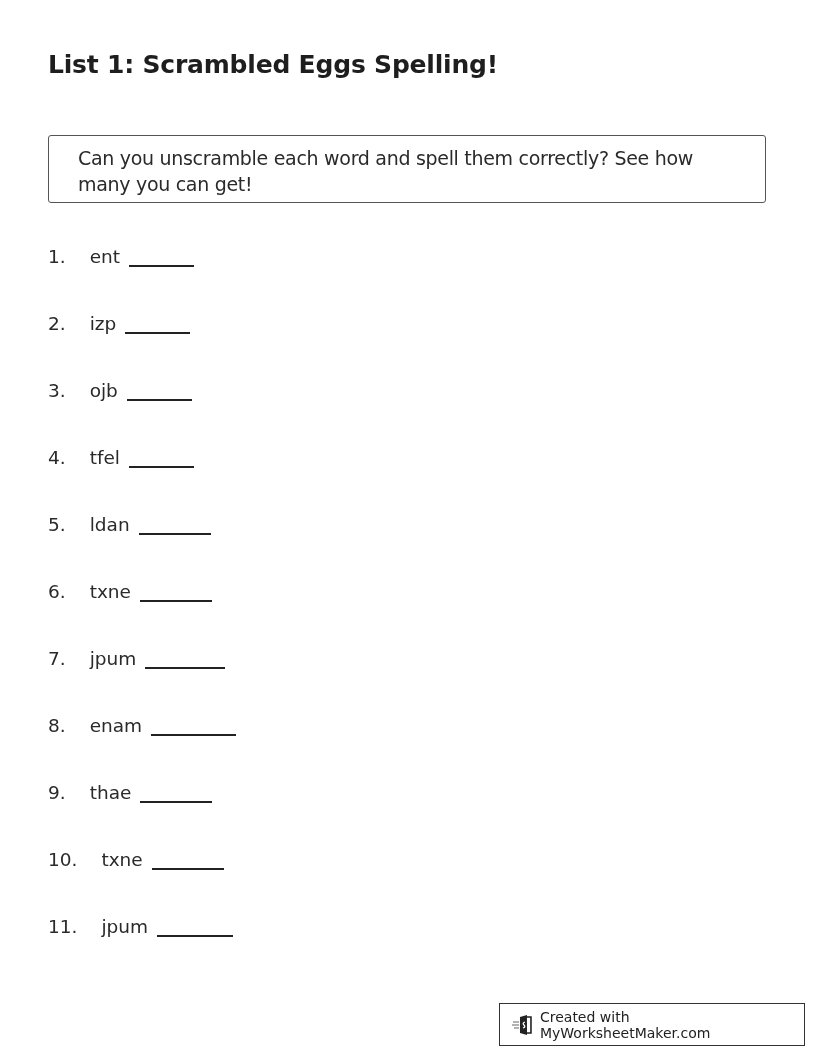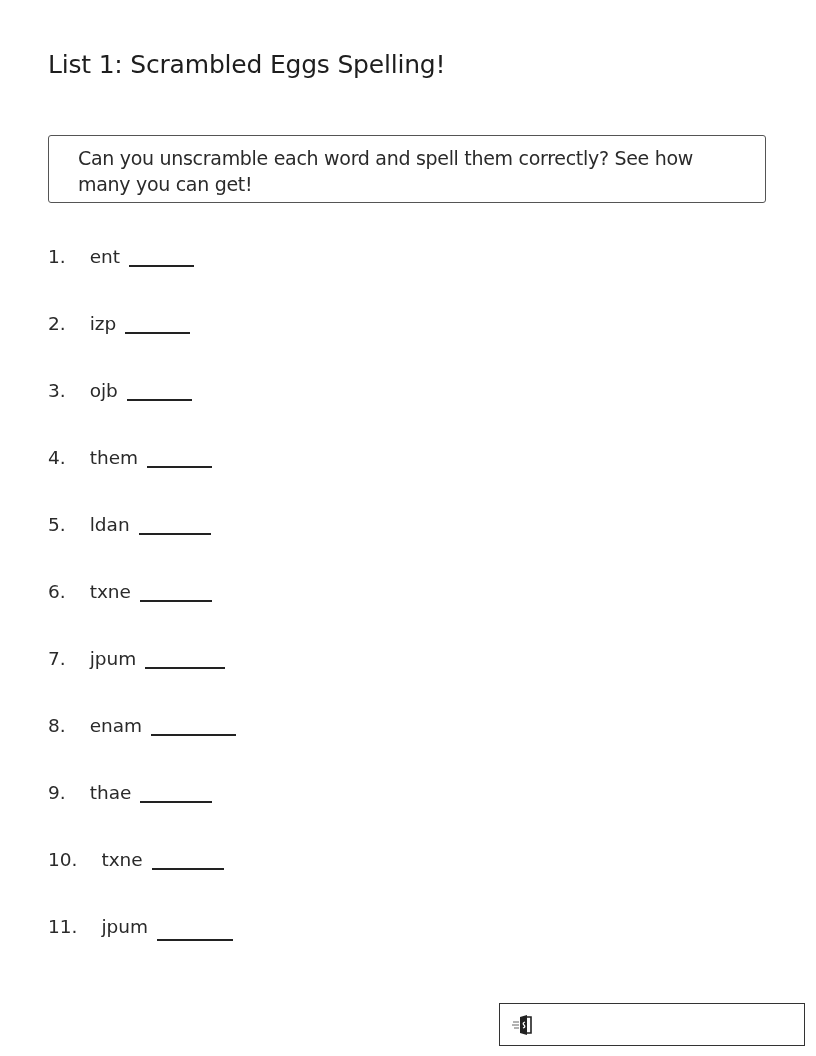--- a/index.html
+++ b/index.html
@@ -3,21 +3,21 @@
   <meta charset="utf-8">
   <style>
     html, body { margin: 0; padding: 0; background: #ffffff; }
     body {
       width: 816px; height: 1056px; position: relative; overflow: hidden;
       font-family: "DejaVu Sans", "Liberation Sans", sans-serif;
       color: #222222;
     }
     .title {
       position: absolute; left: 48px; top: 50px;
-      font-size: 25px; font-weight: normal; margin: 0; letter-spacing: -0.2px;
+      font-size: 25px; font-weight: bold; margin: 0; letter-spacing: -0.2px;
       color: #1e1e1e;
     }
     .instructions {
       position: absolute; left: 48px; top: 135px;
       width: 718px; height: 68px; box-sizing: border-box;
       border: 1px solid #555; border-radius: 3px;
       padding: 9px 29px;
       font-size: 19px; line-height: 26px; color: #2a2a2a;
       letter-spacing: -0.3px;
     }
@@ -59,21 +59,21 @@
       <span class="word">izp</span>
       <span class="blank" style="width: 65px;"></span>
     </div>
     <div class="q" style="top: 380px;">
       <span class="num">3.</span>
       <span class="word">ojb</span>
       <span class="blank" style="width: 65px;"></span>
     </div>
     <div class="q" style="top: 447px;">
       <span class="num">4.</span>
-      <span class="word">them</span>
+      <span class="word">tfel</span>
       <span class="blank" style="width: 65px;"></span>
     </div>
     <div class="q" style="top: 514px;">
       <span class="num">5.</span>
       <span class="word">ldan</span>
       <span class="blank" style="width: 72px;"></span>
     </div>
     <div class="q" style="top: 581px;">
       <span class="num">6.</span>
       <span class="word">txne</span>
@@ -92,31 +92,32 @@
     <div class="q" style="top: 782px;">
       <span class="num">9.</span>
       <span class="word">thae</span>
       <span class="blank" style="width: 72px;"></span>
     </div>
     <div class="q" style="top: 849px;">
       <span class="num">10.</span>
       <span class="word">txne</span>
       <span class="blank" style="width: 72px;"></span>
     </div>
-    <div class="q" style="top: 916px; align-items: flex-end;">
+    <div class="q" style="top: 916px;">
       <span class="num">11.</span>
       <span class="word">jpum</span>
       <span class="blank" style="width: 76px;"></span>
     </div>
   </div>
 
 <div class="footer">
   <svg class="logo" viewBox="0 0 22 22">
     <g stroke="#666" stroke-width="1">
       <line x1="1" y1="8" x2="7" y2="8"></line>
       <line x1="0" y1="11" x2="7" y2="11"></line>
       <line x1="2" y1="14" x2="7" y2="14"></line>
     </g>
     <path d="M8 3 L15 1 L15 21 L8 19 Z" fill="#222"></path>
     <path d="M15 3 L19 3 L19 19 L15 19" fill="none" stroke="#222" stroke-width="1.6"></path>
     <path d="M13 8 Q10 9 12 11 Q14 13 11 14" fill="none" stroke="#fff" stroke-width="1.3"></path>
   </svg>
+  <span>Created with MyWorksheetMaker.com</span>
 </div>
 
 </body></html>

